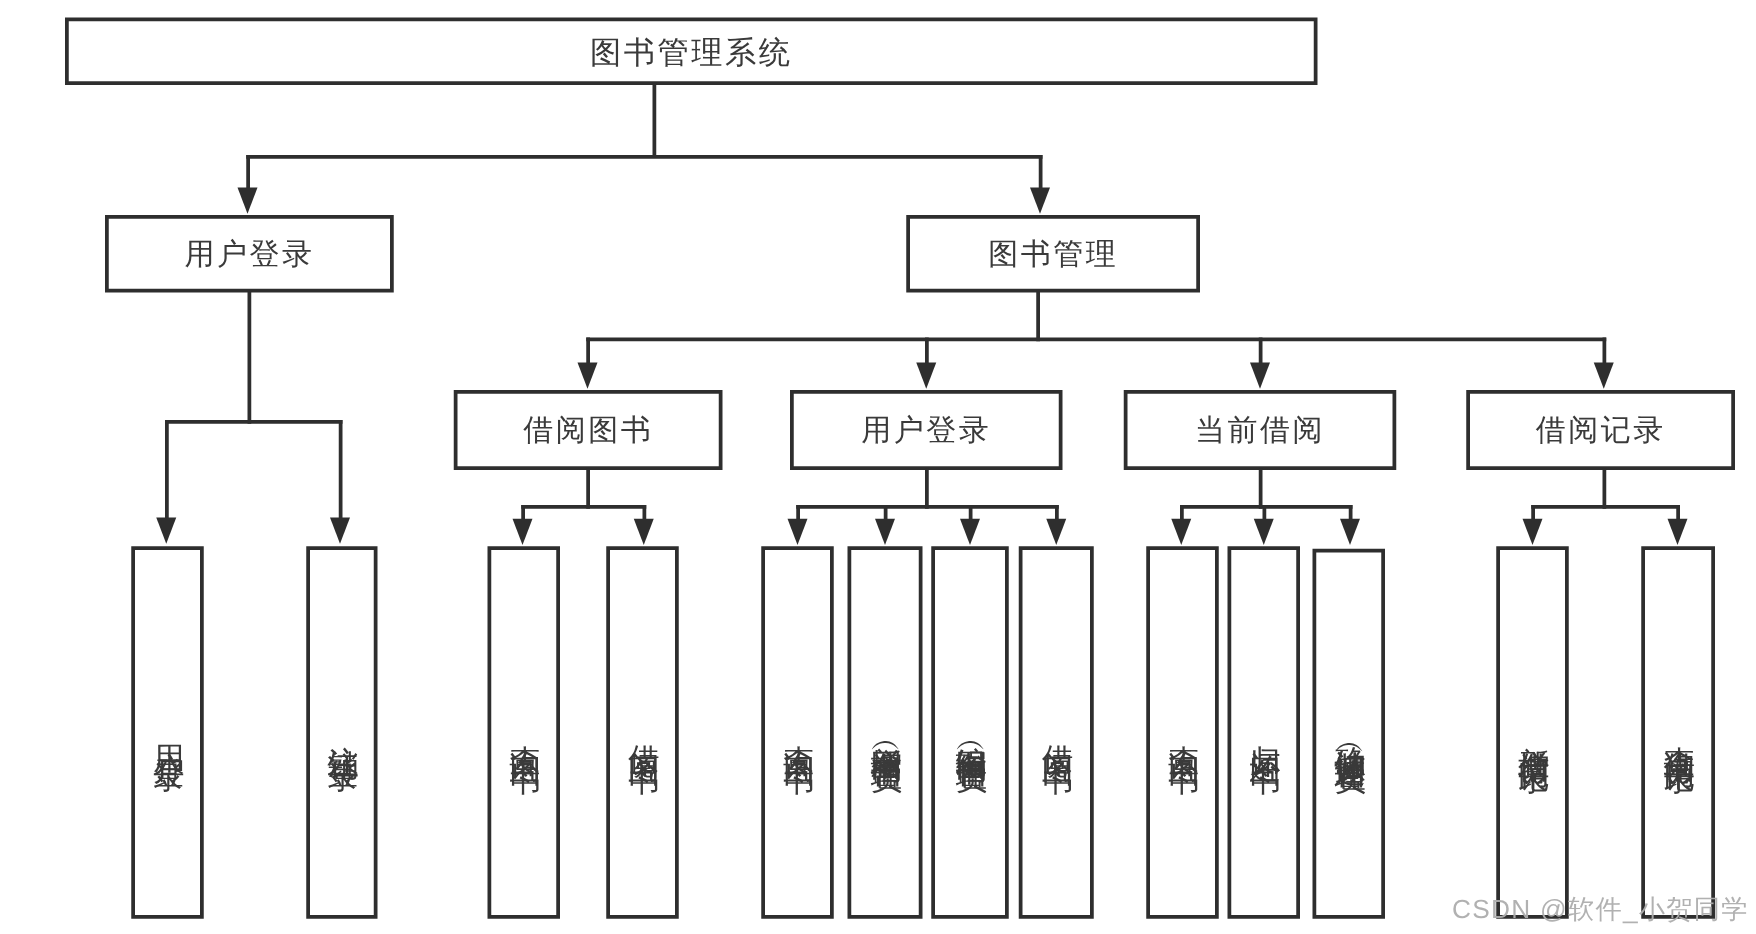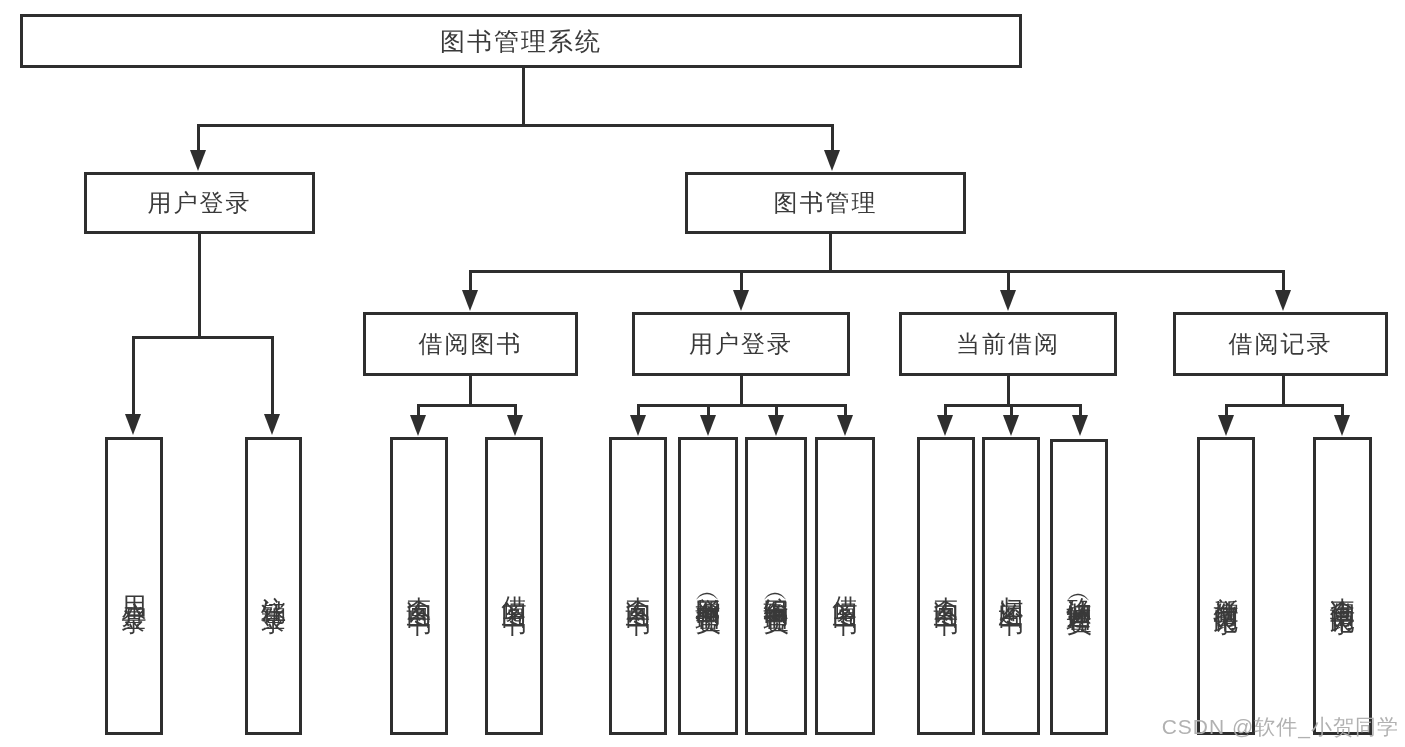--- a/index.html
+++ b/index.html
@@ -15,21 +15,21 @@
     position:absolute;
     background:#ffffff;
     border:3px solid #2e2e2e;
     box-sizing:border-box;
     display:flex;
     align-items:center;
     justify-content:center;
     color:#3a3a3a;
   }
   .hbox{font-size:24px;letter-spacing:2px;white-space:nowrap;}
-  .root{font-size:25px;}
+  .root{font-size:25px;margin-left:32px;}
   .vbox{
     writing-mode:vertical-rl;
     font-size:25px;
     letter-spacing:5px;
     line-height:1;
     text-align:center;
   }
   .vline{position:absolute;width:3px;background:#2e2e2e;}
   .hline{position:absolute;height:3px;background:#2e2e2e;}
   .arrow{
@@ -49,21 +49,21 @@
   }
 </style>
 </head>
 <body>
 
 <div id="canvas">
 
   <div class="box hbox root" style="left:20px;top:14px;width:1002px;height:54px;">图书管理系统</div>
 
   <div class="box hbox" style="left:84px;top:172px;width:231px;height:62px;">用户登录</div>
-  <div class="box hbox" style="left:685px;top:172px;width:281px;height:62px;text-align:center;">图书管理</div>
+  <div class="box hbox" style="left:725px;top:172px;width:235px;height:62px;text-align:center;">图书管理</div>
 
   <div class="box hbox" style="left:363px;top:312px;width:215px;height:64px;">借阅图书</div>
   <div class="box hbox" style="left:632px;top:312px;width:218px;height:64px;">用户登录</div>
   <div class="box hbox" style="left:1173px;top:312px;width:215px;height:64px;">借阅记录</div>
   <div class="box hbox" style="left:899px;top:312px;width:218px;height:64px;">当前借阅</div>
 
   <div class="box vbox" style="left:105px;top:437px;width:58px;height:298px;">用户登录</div>
   <div class="box vbox" style="left:245px;top:437px;width:57px;height:298px;">注销登录</div>
 
   <div class="box vbox" style="left:390px;top:437px;width:58px;height:298px;">查询图书</div>

